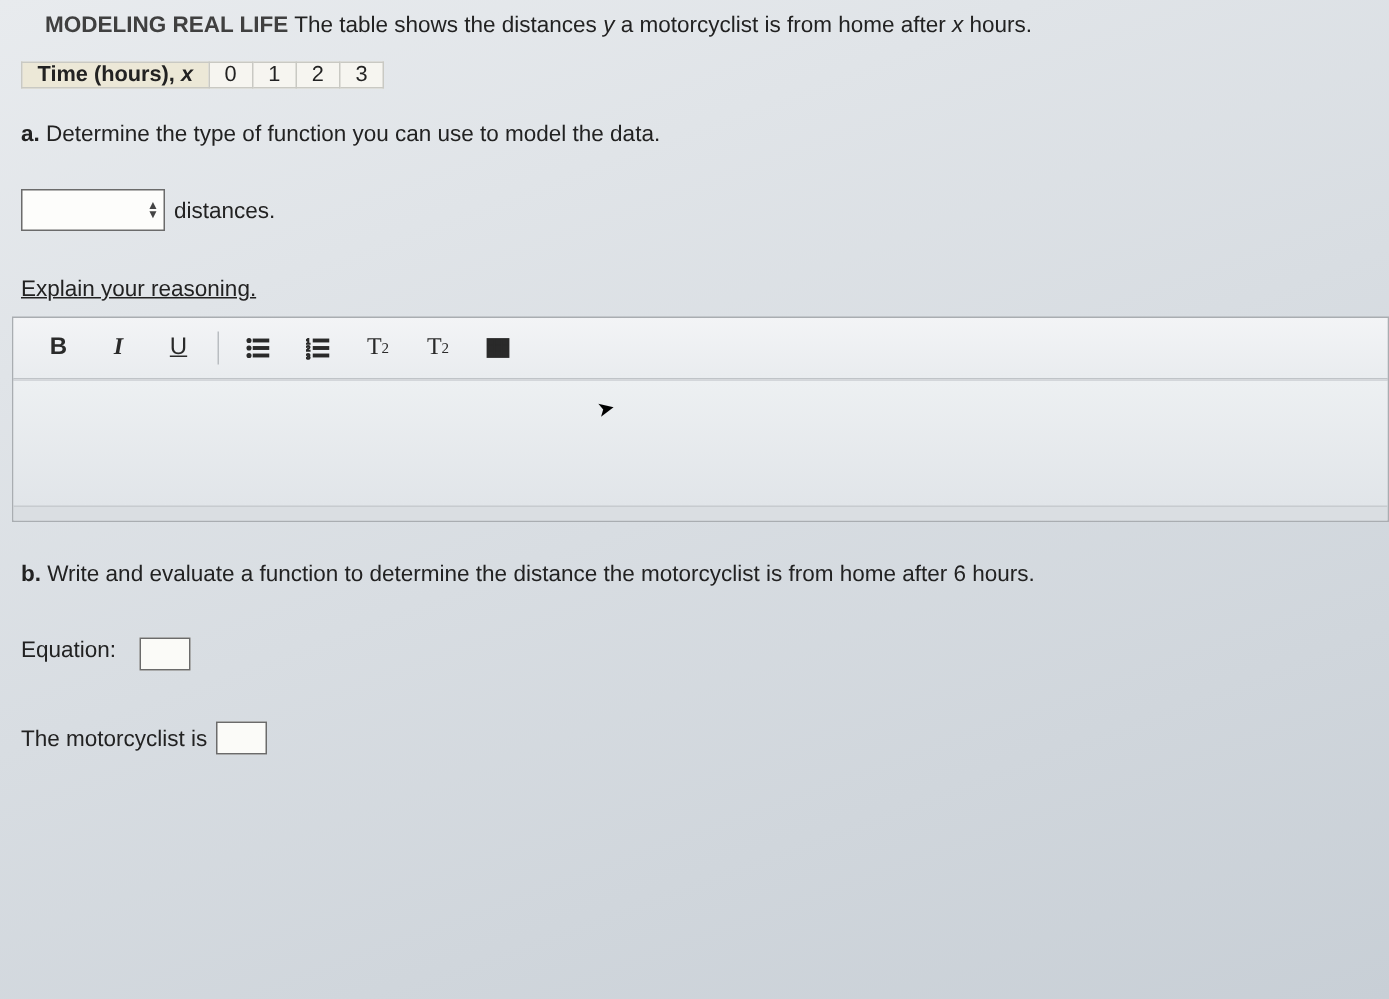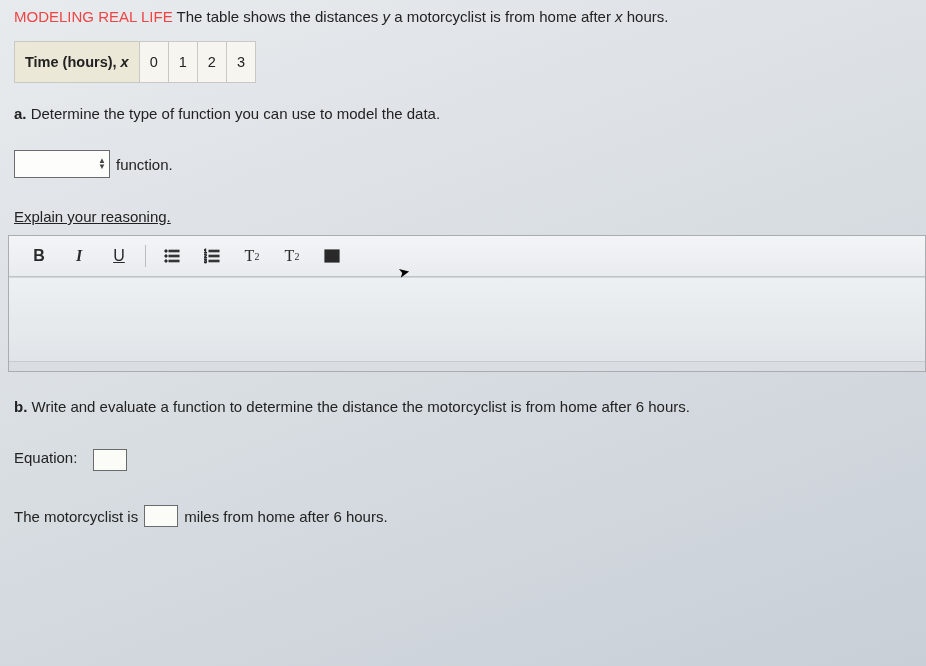--- a/index.html
+++ b/index.html
@@ -7,32 +7,32 @@
     font-family: Arial, Helvetica, sans-serif;
     background: linear-gradient(160deg, #e8ebee 0%, #d8dde2 50%, #c8cfd6 100%);
     color: #222;
     font-size: 15px;
     width: 926px;
     height: 666px;
     padding: 6px 14px 0 14px;
     overflow: hidden;
   }
   .heading-line { margin-bottom: 14px; line-height: 1.4; }
-  .heading-strong { color: #ef4444; font-weight: normal; }
+  .heading-strong { color: #404040; font-weight: bold; margin-left: 16px; }
   .heading-text { color: #222; }
   .italic-var { font-style: italic; }
 
   table.data-table {
     border-collapse: collapse;
     margin-bottom: 22px;
     background: #f4f3ee;
   }
   table.data-table td, table.data-table th {
     border: 1px solid #c9c9c3;
-    padding: 12px 10px;
+    padding: 0 10px;
     text-align: center;
     font-size: 14.5px;
     font-weight: normal;
   }
   table.data-table th {
     background: #ece8d7;
     text-align: left;
     font-weight: bold;
     white-space: nowrap;
   }
@@ -141,21 +141,21 @@
   <b>a.</b><span> Determine the type of function you can use to model the data.</span>
 </div>
 
 <div class="model-line">
   <span class="select-wrap">
     <span class="spinner">
       <span>▲</span>
         <span>▼</span>
     </span>
   </span>
-  <span>function.</span>
+  <span>distances.</span>
 </div>
 
 <div class="explain-label">Explain your reasoning.</div>
 
 <div class="editor">
   <div class="toolbar">
     <span class="tbtn bold">B</span>
     <span class="tbtn italic">I</span>
     <span class="tbtn under">U</span>
     <span class="tsep"></span>
@@ -206,16 +206,15 @@
 </div>
 
 <div class="eqline">
   <span>Equation:</span>
   <span class="small-input"></span>
 </div>
 
 <div class="distline">
   <span>The motorcyclist is</span>
   <span class="small-input"></span>
-  <span>miles from home after 6 hours.</span>
 </div>
 
 <div class="cursor">➤</div>
 
 </body></html>

